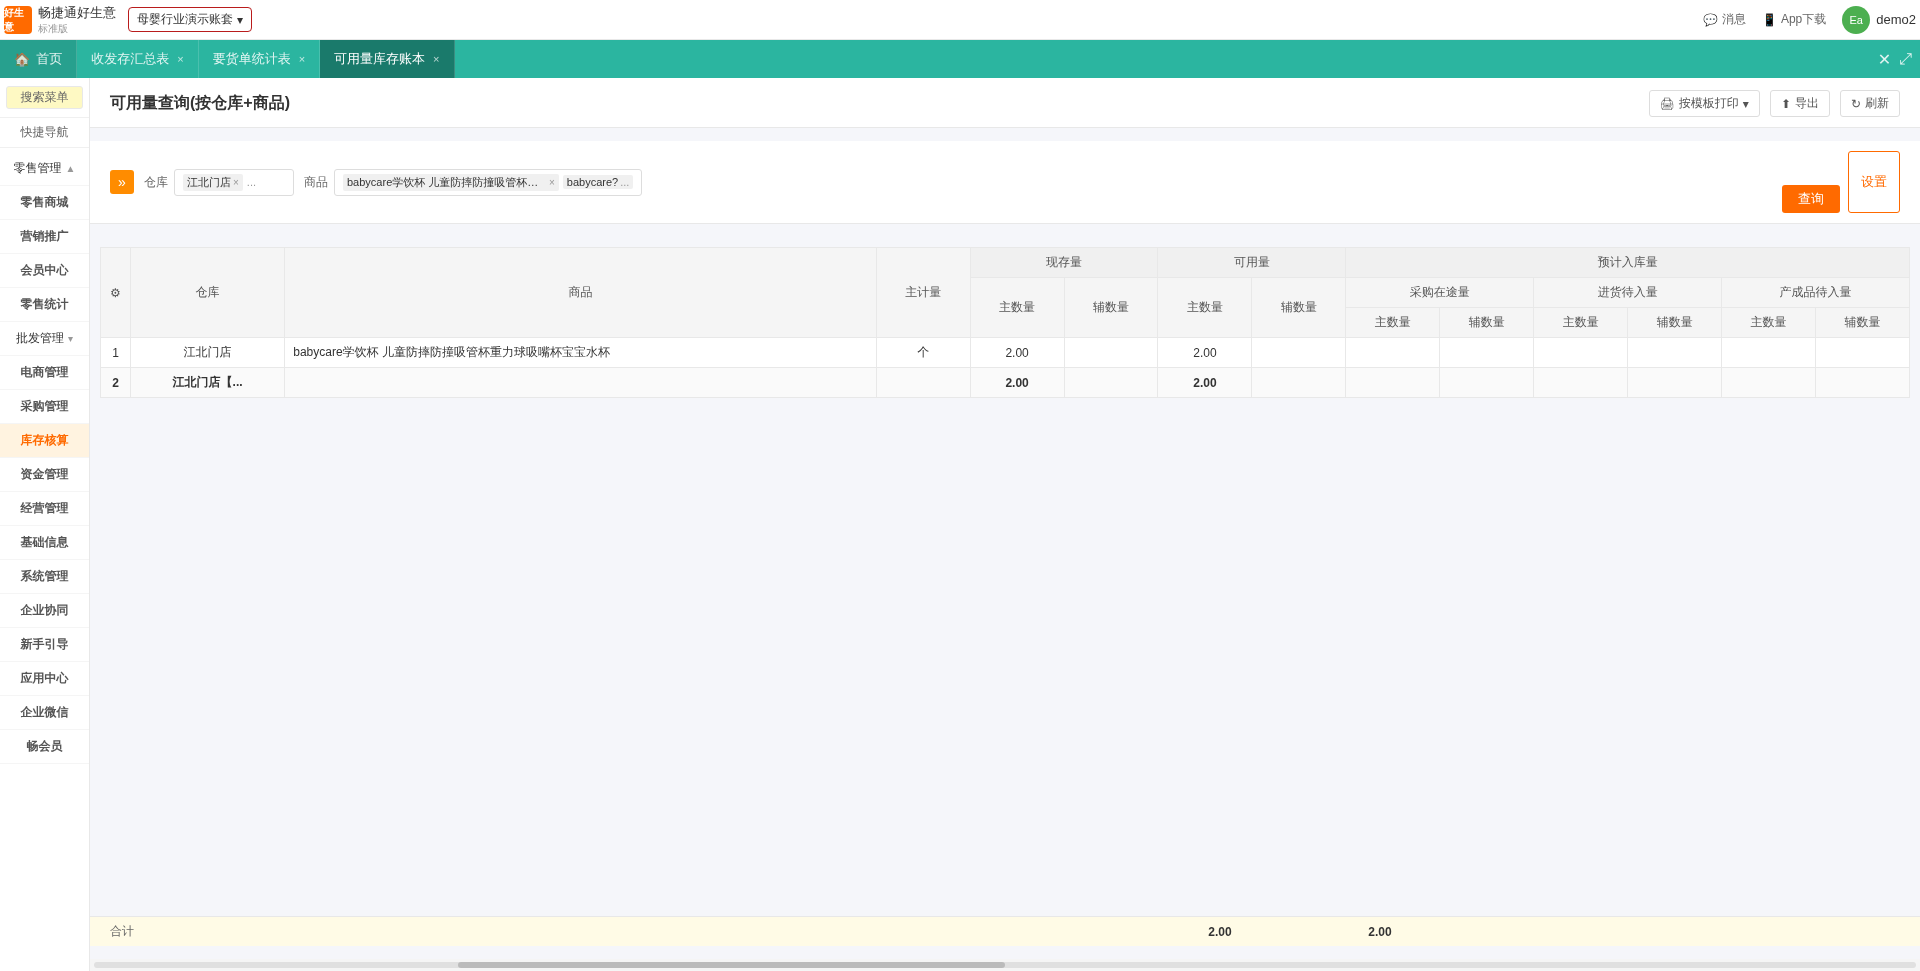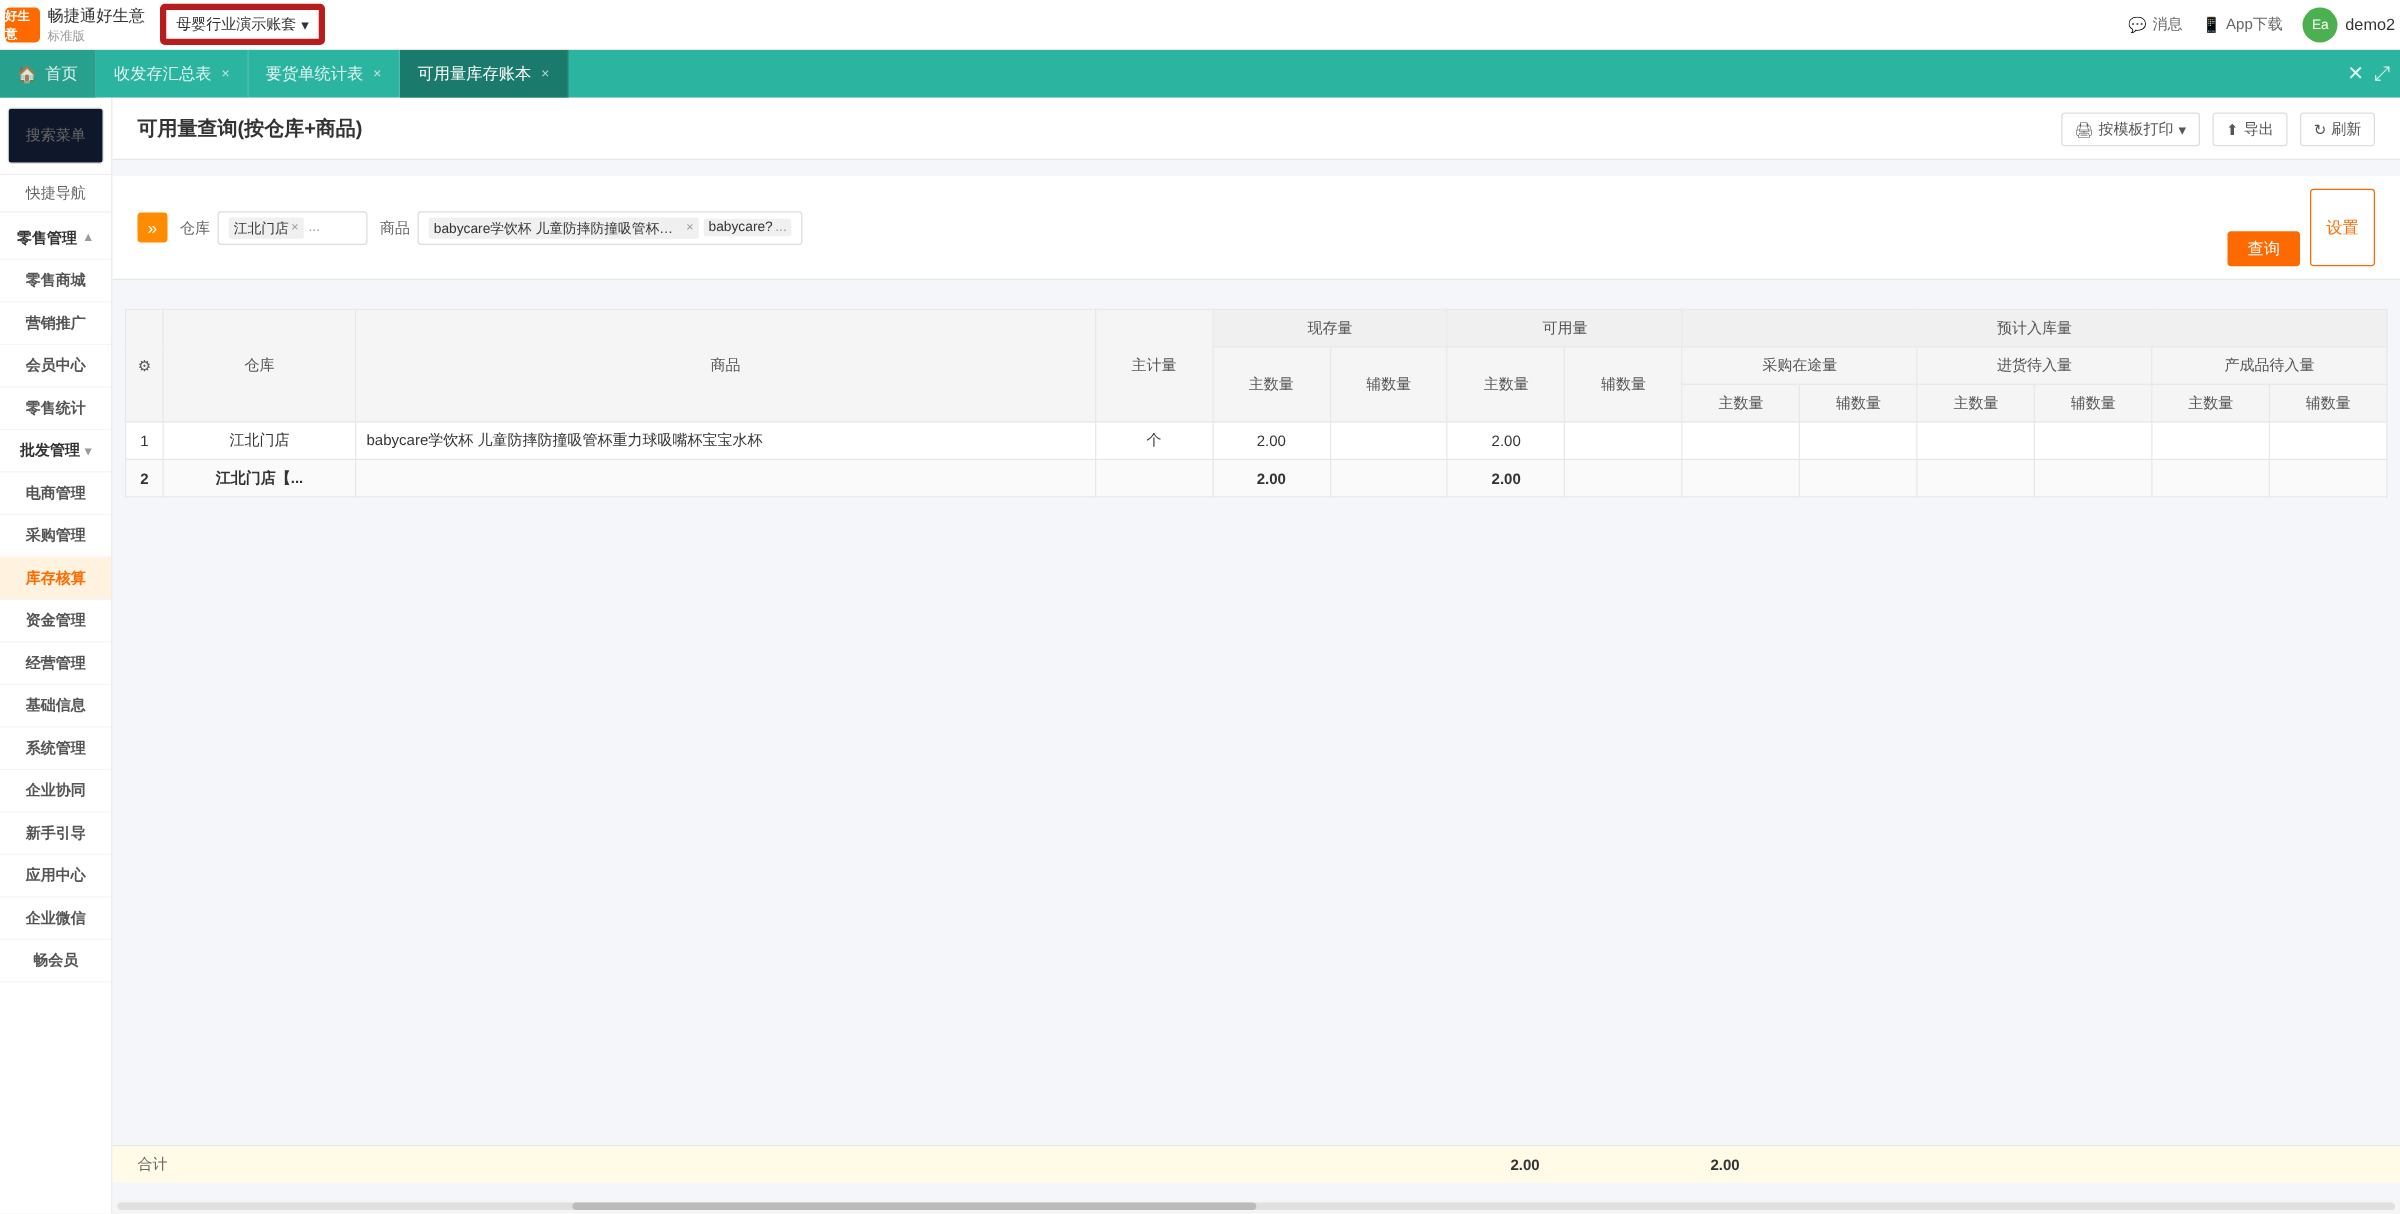--- a/index.html
+++ b/index.html
@@ -15,21 +15,21 @@
       padding: 0 4px;
       border-bottom: 1px solid #e8e8e8;
       position: relative;
       z-index: 100;
     }
     .top-bar-left { display: flex; align-items: center; gap: 12px; }
     .logo { display: flex; align-items: center; gap: 6px; }
     .logo-icon { width: 28px; height: 28px; background: #ff6a00; border-radius: 4px; display: flex; align-items: center; justify-content: center; color: white; font-size: 10px; font-weight: bold; }
     .company-selector {
       display: flex; align-items: center; gap: 4px;
-      border: 5px solid #b91c1c; border-radius: 4px; padding: 3px 8px;
+      border: 1px solid #b91c1c; border-radius: 4px; padding: 3px 8px;
       cursor: pointer; background: #fff; color: #333; font-size: 12px;
     }
     .top-bar-right { display: flex; align-items: center; gap: 16px; }
     .top-bar-action { display: flex; align-items: center; gap: 4px; color: #666; font-size: 12px; cursor: pointer; }
     .user-avatar { width: 28px; height: 28px; border-radius: 50%; background: #4CAF50; display: flex; align-items: center; justify-content: center; color: white; font-size: 11px; overflow: hidden; }
 
     
     .nav-tabs {
       height: 38px;
       background: #2bb5a0;
@@ -56,38 +56,38 @@
     
     .sidebar {
       width: 90px; min-width: 90px;
       background: #fff;
       border-right: 1px solid #e8e8e8;
       display: flex; flex-direction: column;
       overflow-y: auto;
     }
     .sidebar-search { padding: 8px 6px; border-bottom: 1px solid #f0f0f0; }
     .sidebar-search-btn {
-      width: 100%; padding: 13px; background: #0f172a; border: 1px solid #e8e8e8;
+      width: 100%; padding: 2px; background: #fef9c3; border: 1px solid #e8e8e8;
       border-radius: 3px; font-size: 12px; color: #666; cursor: pointer; text-align: center;
     }
     .sidebar-nav-btn {
       width: 100%; padding: 6px; background: transparent; border: none;
       font-size: 12px; color: #666; cursor: pointer; text-align: center;
       border-bottom: 1px solid #f0f0f0;
     }
     .sidebar-section { padding: 4px 0; }
     .sidebar-item {
       padding: 8px 6px; text-align: center; font-size: 12px; color: #555;
       cursor: pointer; display: flex; flex-direction: column; align-items: center; gap: 2px;
       border-bottom: 1px solid #f5f5f5;
       font-weight: bold;
     }
     .sidebar-item.active { background: #fff3e0; color: #ff6a00; font-weight: bold; }
     .sidebar-item.section-header {
-      font-size: 12px; color: #333; font-weight: bold;
+      font-size: 12px; color: #333; font-weight: normal;
       display: flex; flex-direction: row; justify-content: center; align-items: center; gap: 4px;
     }
     .sidebar-item .arrow { font-size: 10px; color: #999; }
 
     
     .content { flex: 1; overflow: hidden; display: flex; flex-direction: column; background: #f5f6fa; gap: 13px; }
 
     
     .page-header {
       background: #fff; padding: 12px 20px 10px;

